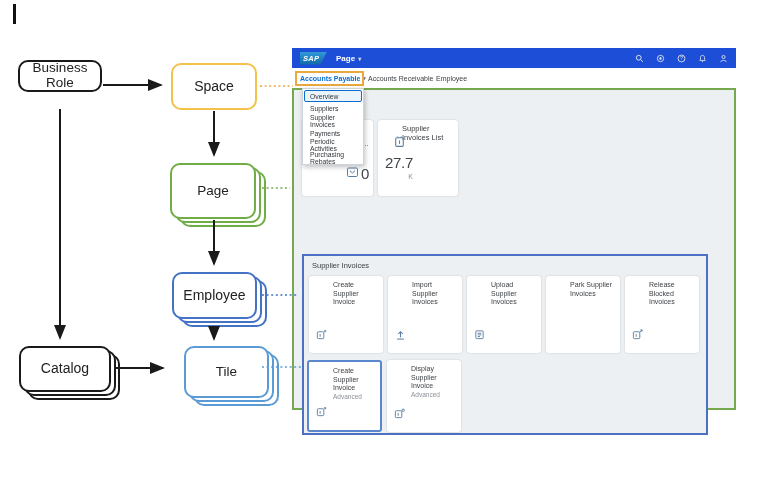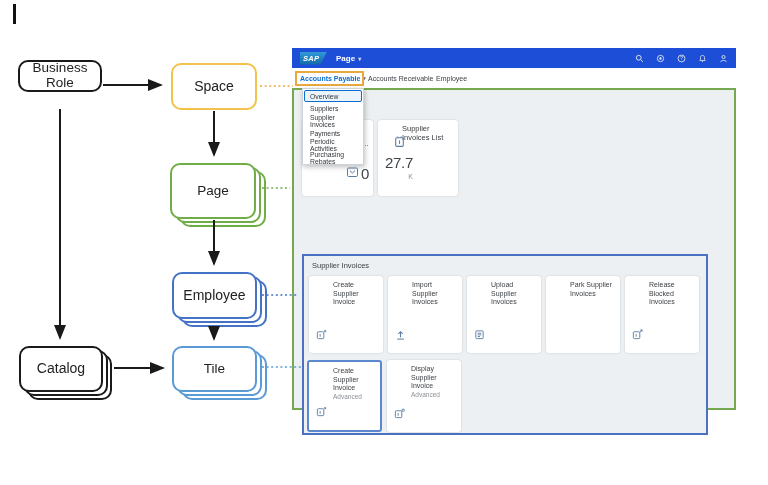--- a/index.html
+++ b/index.html
@@ -98,29 +98,29 @@
   </div>
 
   <div class="stack" style="left:172px;top:272px;width:85px;height:47px;">
     <div class="layer b-blue" style="left:10px;top:8px;"></div>
     <div class="layer b-blue" style="left:5px;top:4px;"></div>
     <div class="nbox b-blue" style="font-size:14px;">
         <span>Employee</span>
       </div>
   </div>
 
-  <div class="stack" style="left:172px;top:346px;width:85px;height:46px;">
+  <div class="stack" style="left:184px;top:346px;width:85px;height:52px;">
     <div class="layer b-lblue" style="left:10px;top:8px;"></div>
     <div class="layer b-lblue" style="left:5px;top:4px;"></div>
     <div class="nbox b-lblue">
         <span>Tile</span>
       </div>
   </div>
 
-  <div class="stack" style="left:19px;top:346px;width:84px;height:46px;">
+  <div class="stack" style="left:19px;top:346px;width:92px;height:46px;">
     <div class="layer b-black" style="left:9px;top:8px;"></div>
     <div class="layer b-black" style="left:4.5px;top:4px;"></div>
     <div class="nbox b-black" style="font-size:14px;">
         <span>Catalog</span>
       </div>
   </div>
 
   <svg class="overlay">
     <defs>
       <marker id="ah" markerWidth="9" markerHeight="8" refX="6.5" refY="3" orient="auto">

